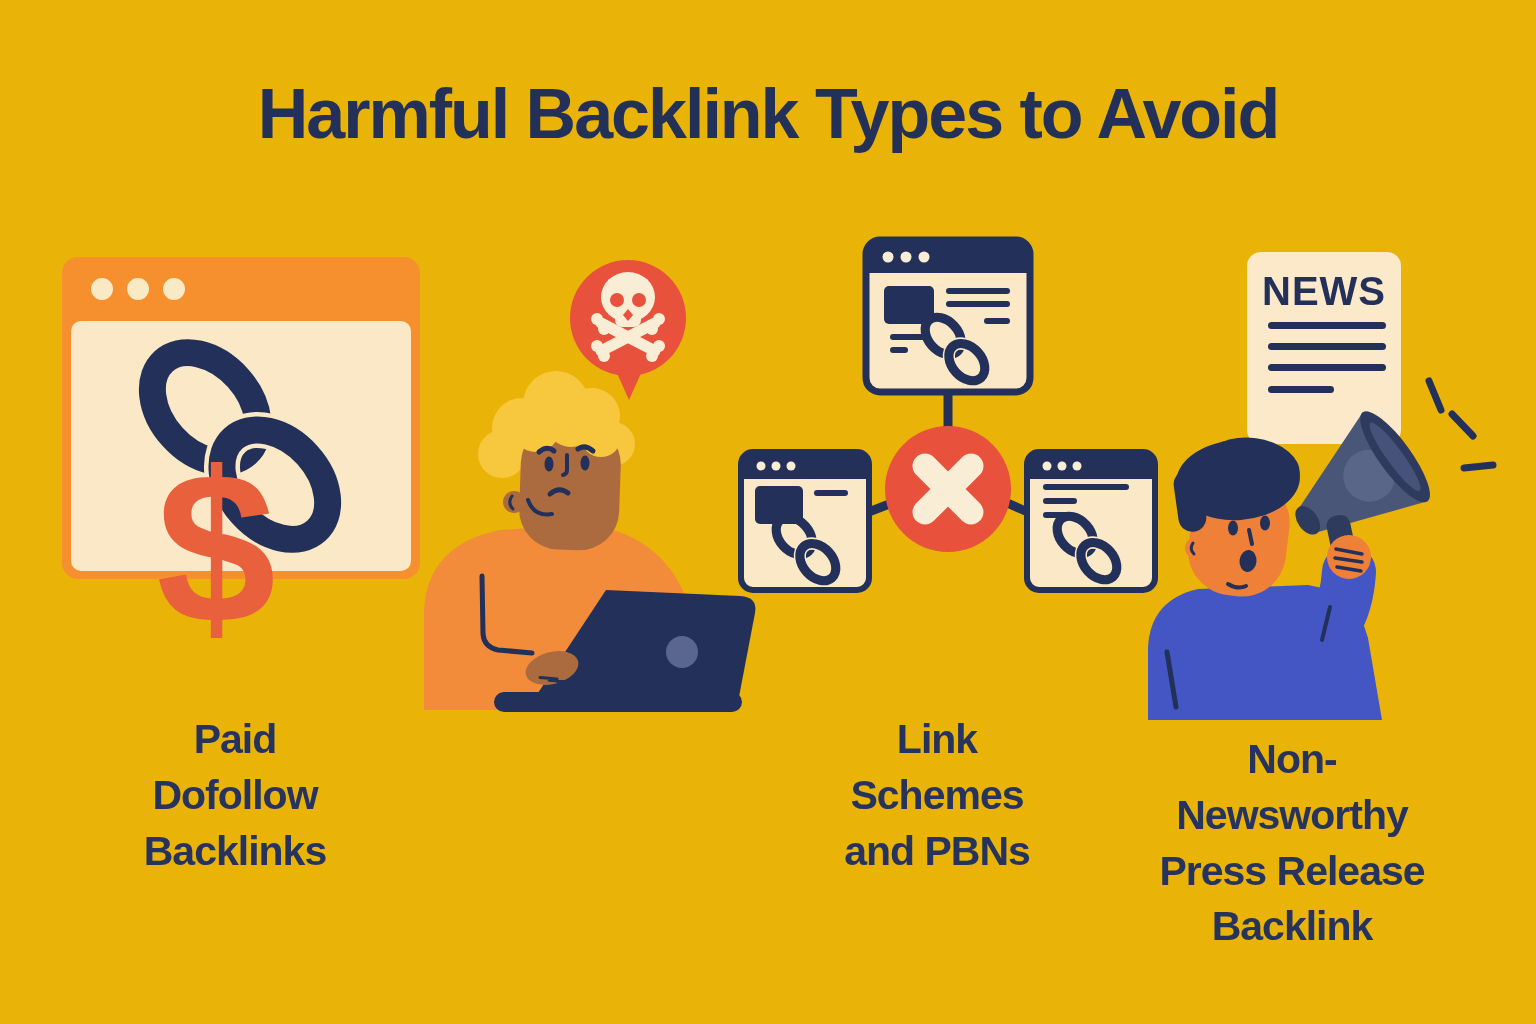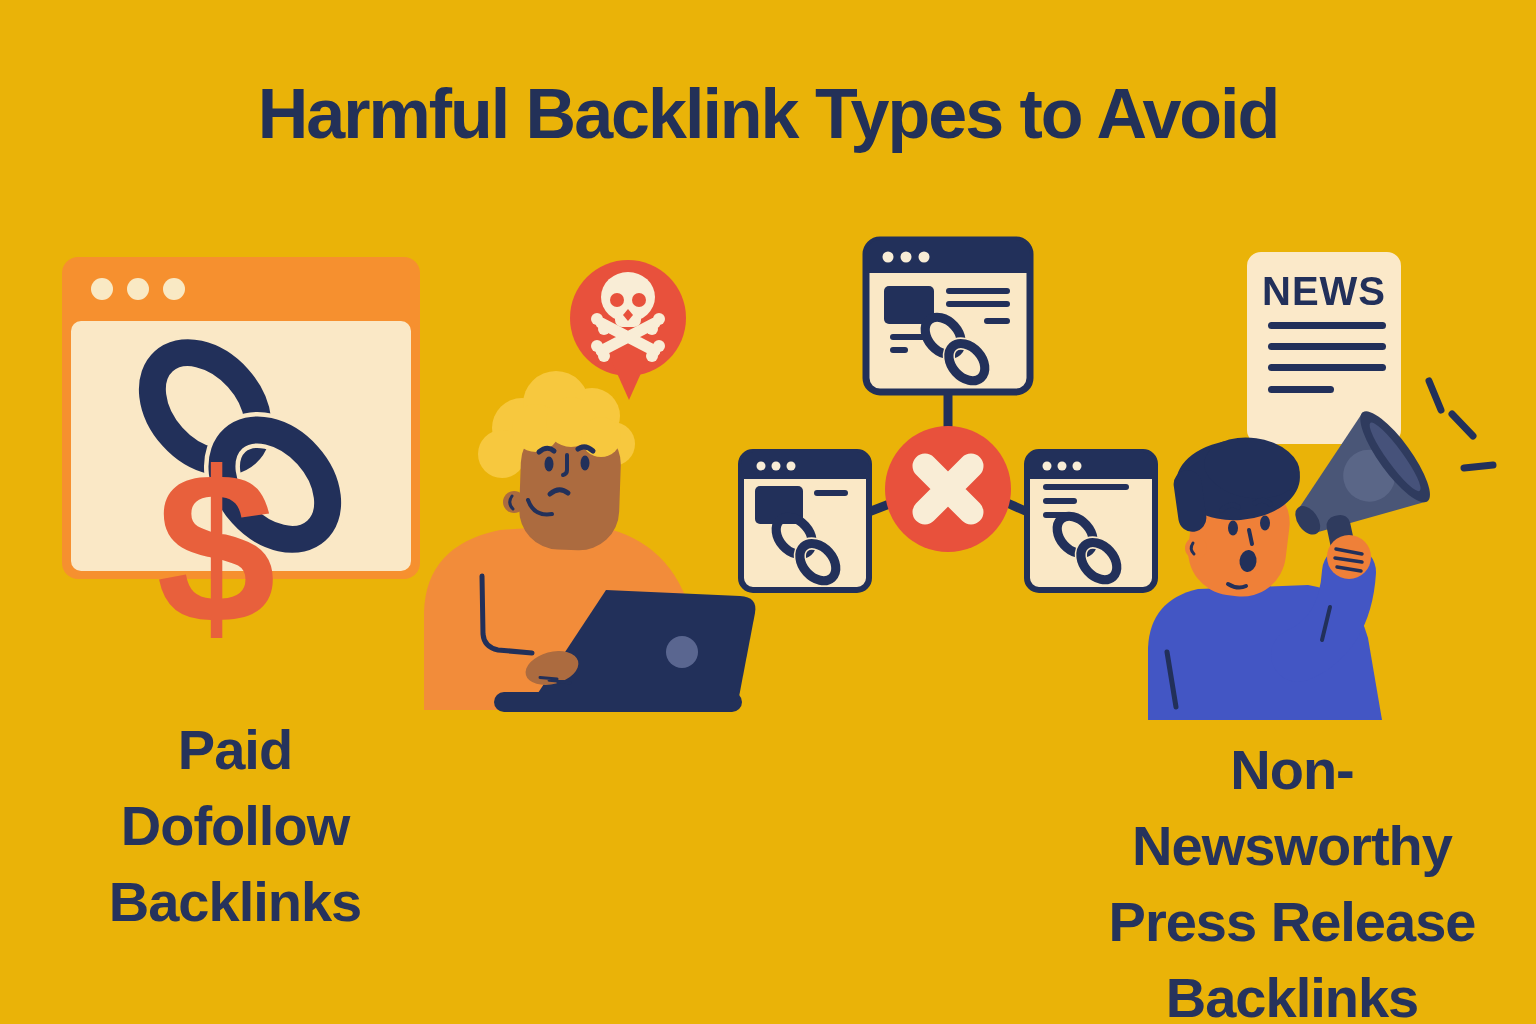--- a/index.html
+++ b/index.html
@@ -14,21 +14,21 @@
     position:absolute;top:74px;left:0;width:100%;
     text-align:center;
     font-size:70px;font-weight:800;letter-spacing:-2px;
     color:#233158;
   }
   .illustration-layer{
     position:absolute;left:0;top:0;width:1536px;height:1024px;
   }
   .caption{
     position:absolute;
-    font-size:56px;font-weight:700;line-height:1.36;letter-spacing:-1px;
+    font-size:41px;font-weight:700;line-height:1.36;letter-spacing:-1px;
     color:#26335C;text-align:center;white-space:pre-line;
   }
   .cap-1{left:65px;top:712px;width:340px;}
   .cap-2{left:377px;top:734px;width:420px;}
   .cap-3{left:767px;top:712px;width:340px;}
   .cap-4{left:1082px;top:732px;width:420px;}
   svg text{font-family:"Liberation Sans", sans-serif;}
 </style>
 </head>
 <body>
@@ -219,18 +219,21 @@
         <path d="M1322 640 L1330 607" stroke="#22305A" stroke-width="4" stroke-linecap="round"></path>
         <circle cx="1349" cy="557" r="22" fill="#EF8038"></circle>
         <path d="M1336 549 l26 5 M1335 558 l27 4 M1337 567 l24 4" stroke="#22305A" stroke-width="3.5" stroke-linecap="round"></path>
       </g>
     </g>
   </svg>
 
   <div class="caption cap-1">Paid
 Dofollow
 Backlinks</div>
+  <div class="caption cap-3">Link
+Schemes
+and PBNs</div>
   <div class="caption cap-4">Non-
 Newsworthy
 Press Release
-Backlinks</div>
+Backlink</div>
 
 </div>
 
 </body></html>

